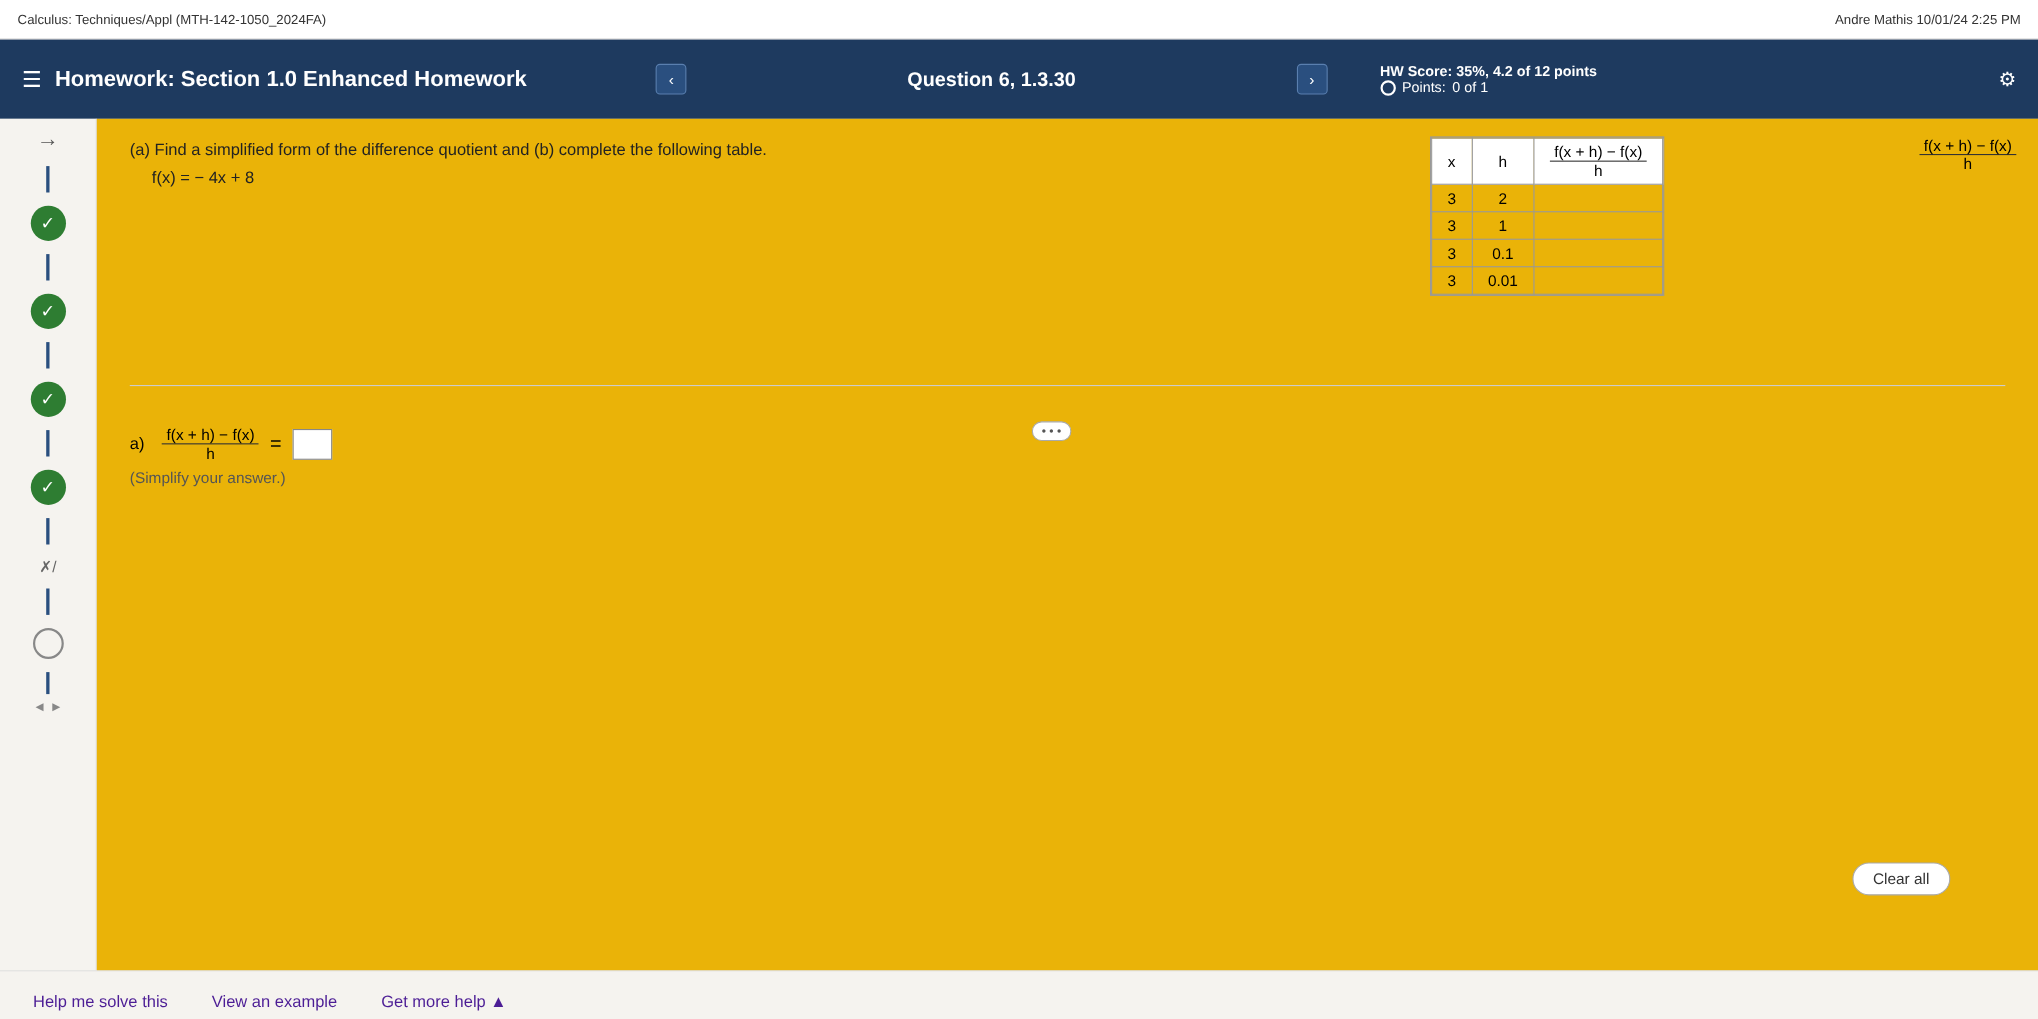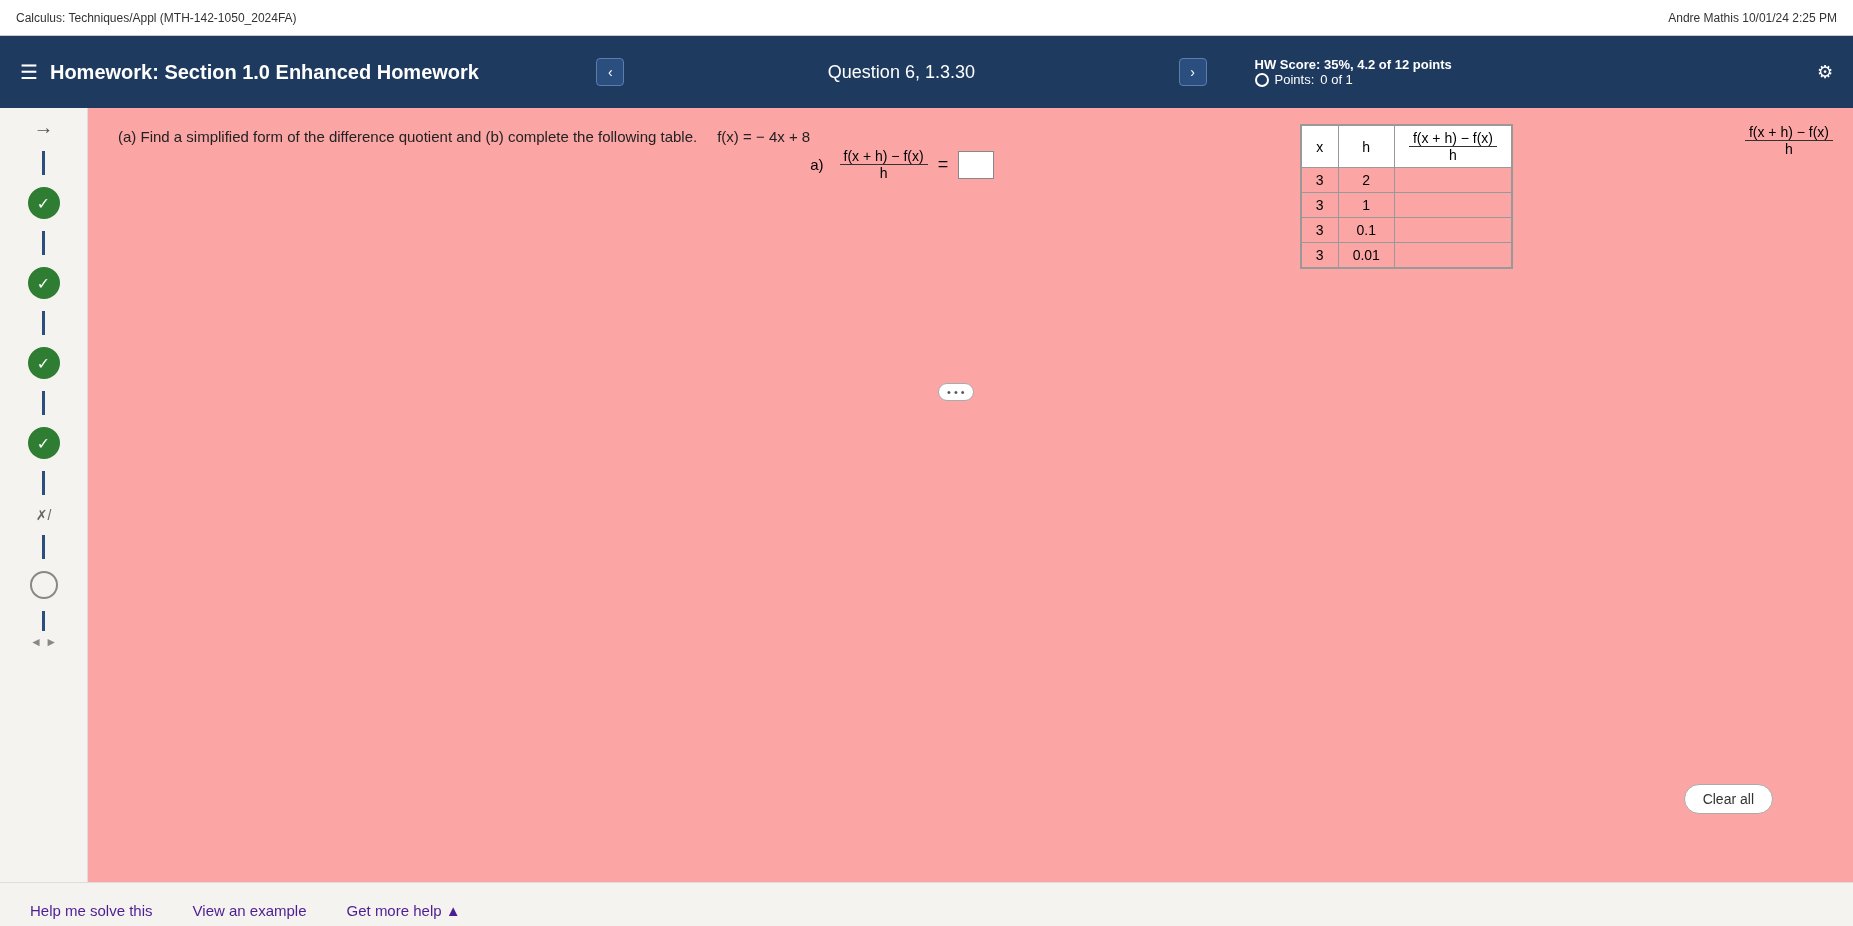--- a/index.html
+++ b/index.html
@@ -42,21 +42,21 @@
       font-size: 20px;
       font-weight: bold;
       flex: 1;
     }
     .header-question {
       text-align: center;
       flex: 1;
     }
     .header-question-title {
       font-size: 18px;
-      font-weight: normal;
+      font-weight: bold;
     }
     .header-question-sub {
       font-size: 13px;
       color: #cdd;
     }
     .header-nav-btn {
       background: #2a4f7f;
       border: 1px solid #5a7faf;
       color: white;
       width: 28px;
@@ -124,24 +124,24 @@
       height: 28px;
       border: 2px solid #888;
       border-radius: 50%;
       margin: 12px 0;
     }
 
     
     .problem-area {
       flex: 1;
       padding: 20px 30px;
-      background: #fca5a5;
+      background: #eab308;
       position: relative;
       display: flex;
-      flex-direction: row;
+      flex-direction: column;
     }
 
     .problem-text {
       font-size: 15px;
       color: #222;
       margin-bottom: 8px;
     }
     .problem-function {
       font-size: 15px;
       color: #222;
@@ -387,20 +387,21 @@
     <div class="answer-area">
       <div class="answer-fraction-row">
         <span class="answer-part-label">a)</span>
         <div class="frac-display">
           <span class="frac-num">f(x + h) − f(x)</span>
           <span class="frac-den">h</span>
         </div>
         <span class="equals-sign">=</span>
         <div class="answer-box"></div>
       </div>
+      <p class="simplify-note">(Simplify your answer.)</p>
     </div>
 
     <button class="clear-all-btn">Clear all</button>
 
   </div>
 </div>
 
 <div class="footer">
   <a class="footer-link">Help me solve this</a>
   <a class="footer-link">View an example</a>

